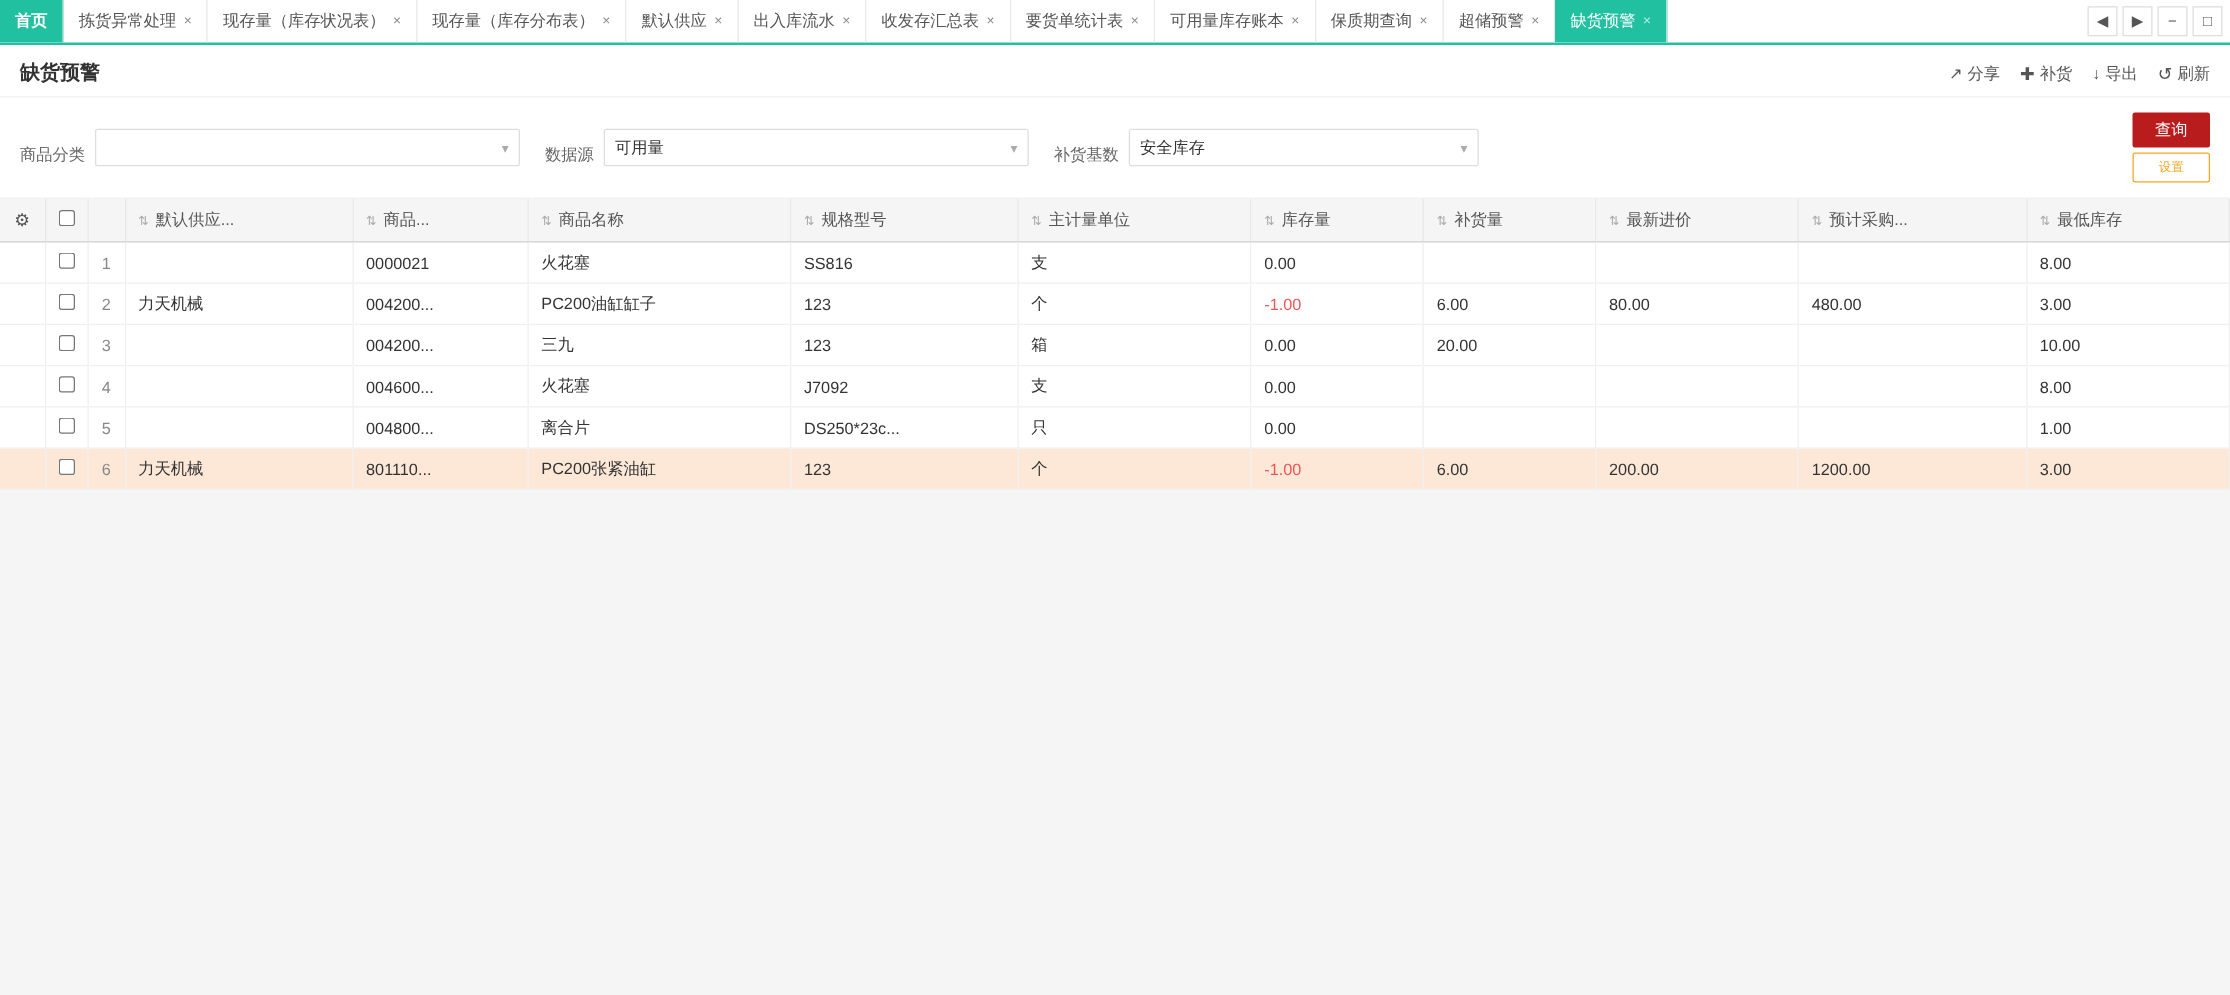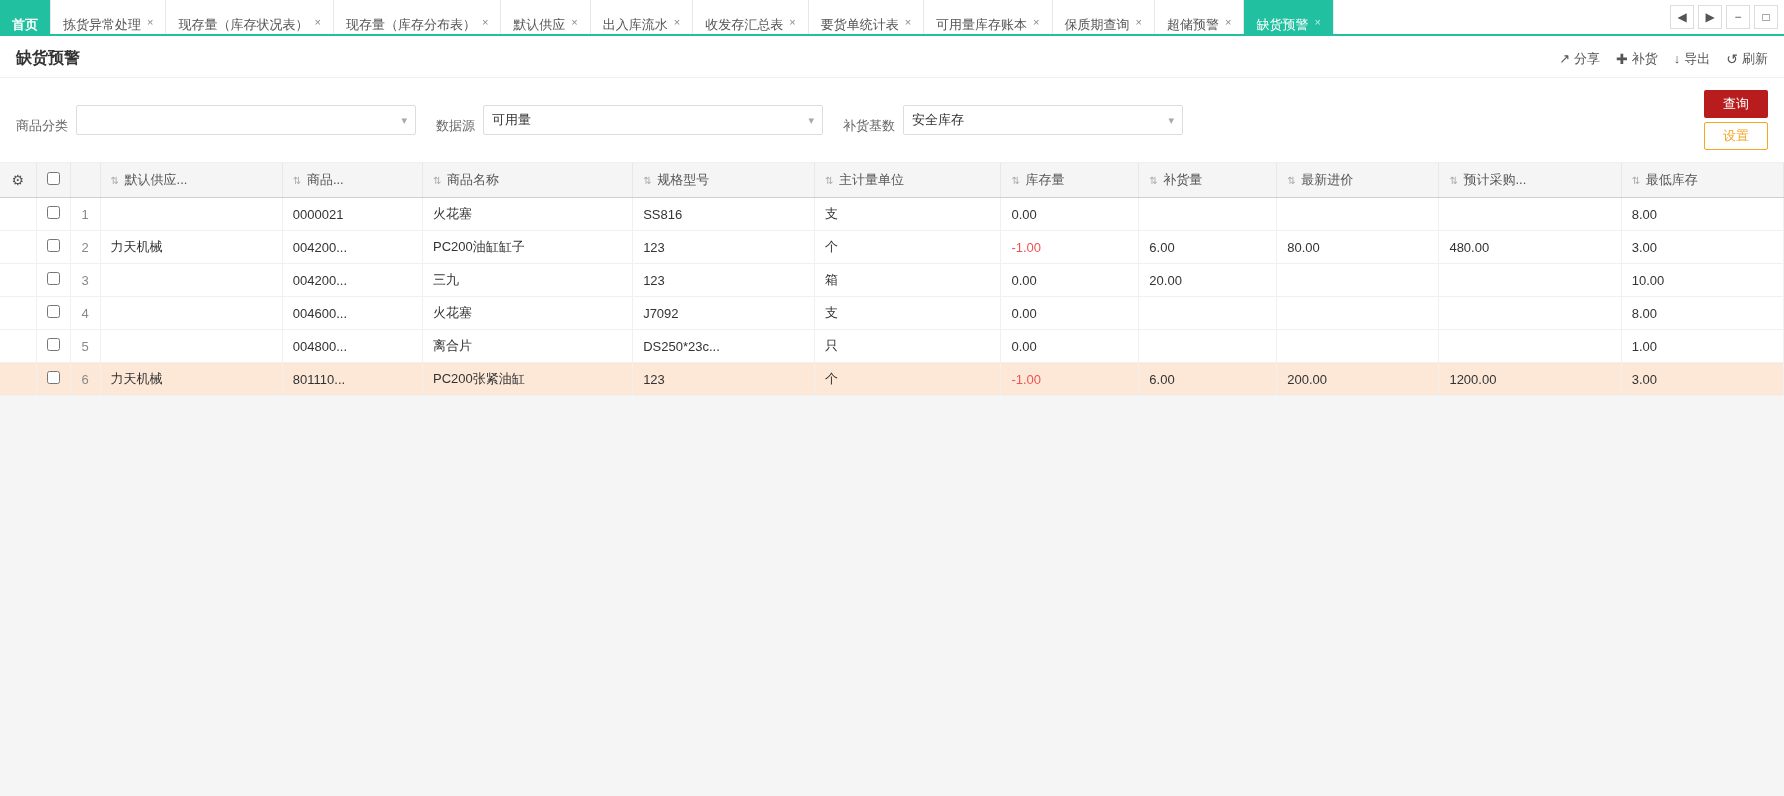--- a/index.html
+++ b/index.html
@@ -9,21 +9,21 @@
     .tab-bar {
       display: flex;
       align-items: center;
       background: #fff;
       border-bottom: 2px solid #20c0a0;
       height: 36px;
       overflow: hidden;
     }
     .tab-item {
       display: flex;
-      align-items: flex-start;
+      align-items: center;
       padding: 16px 12px;
       height: 100%;
       white-space: nowrap;
       cursor: pointer;
       font-size: 13px;
       color: #555;
       border-right: 1px solid #e8e8e8;
       position: relative;
     }
     .tab-item.active {
@@ -148,21 +148,21 @@
       cursor: pointer;
       font-size: 13px;
     }
     .btn-settings {
       background: #fff;
       color: #f5a623;
       border: 1px solid #f5a623;
       padding: 4px 18px;
       border-radius: 2px;
       cursor: pointer;
-      font-size: 13px;
+      font-size: 10px;
     }
 
     
     .table-container {
       padding: 0;
       overflow-x: auto;
     }
     table {
       width: 100%;
       border-collapse: collapse;

